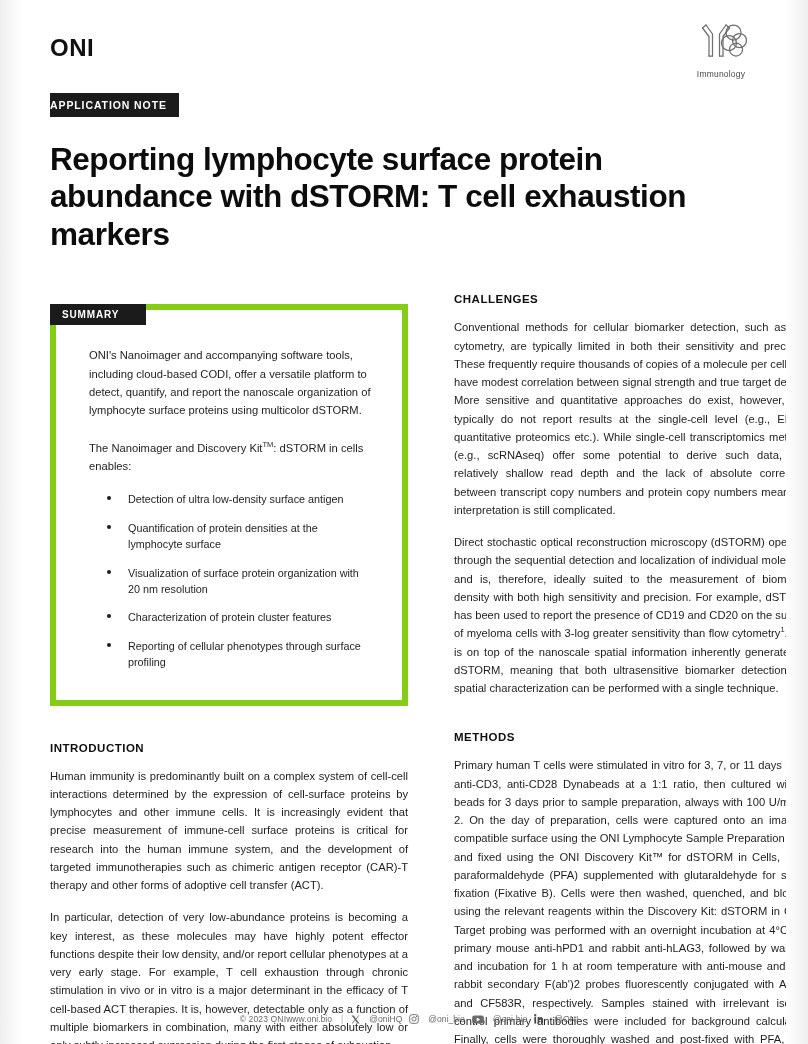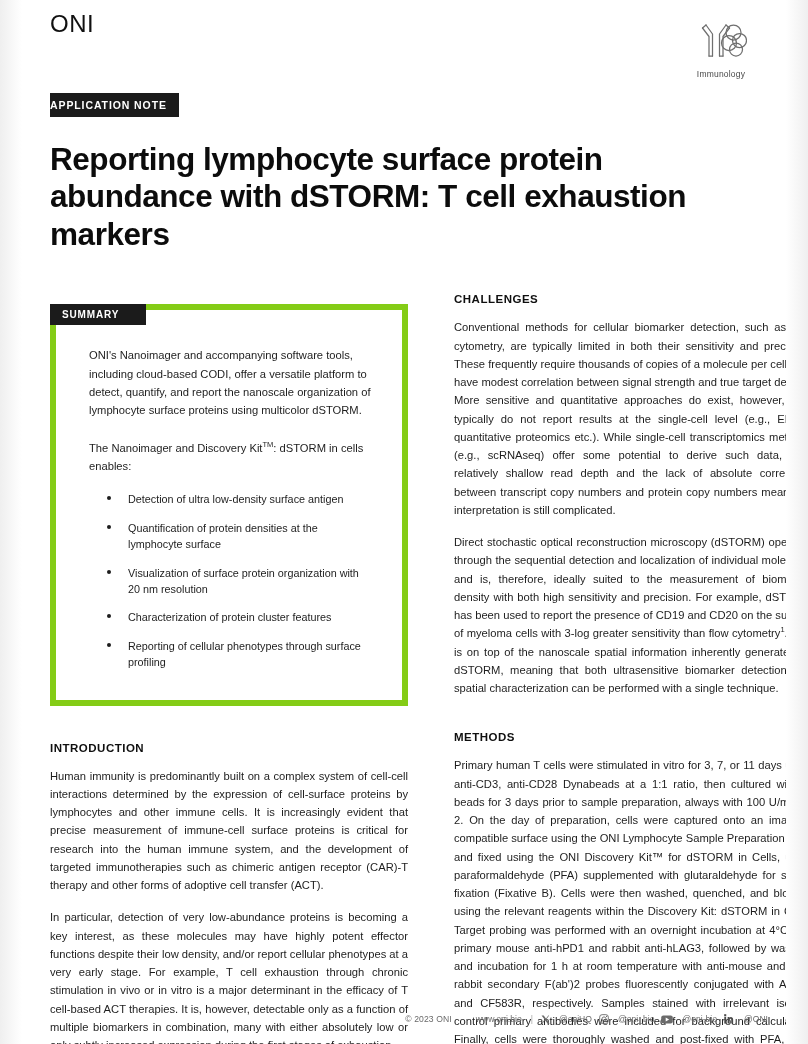--- a/index.html
+++ b/index.html
@@ -45,23 +45,23 @@
   }
 
   
   .header {
     position: relative;
     height: 95px;
   }
   .logo {
     position: absolute;
     left: 0;
-    top: 12px;
+    top: 36px;
     font-size: 24px;
-    font-weight: 400;
+    font-weight: 700;
     letter-spacing: 0.5px;
     color: #111111;
     line-height: 1;
   }
   .badge-immunology {
     position: absolute;
     right: 4px;
     top: 18px;
     width: 86px;
     text-align: center;
@@ -190,24 +190,23 @@
   .intro-block { margin-top: 36px; }
 
   
   .footer {
     position: absolute;
     left: 50px;
     right: 40px;
     bottom: 20px;
     display: flex;
     align-items: center;
-    justify-content: flex-end;
+    justify-content: center;
     font-size: 8.6px;
     color: #6a6a6a;
-    gap: 24px;
   }
   .footer .copyright { letter-spacing: 0.1px; }
   .footer .social {
     display: flex;
     align-items: center;
     gap: 7px;
     white-space: nowrap;
   }
   .footer .social .url { margin-right: 1px; }
   .footer .social .sep { color: #a9a9a9; margin: 0 1px; }

